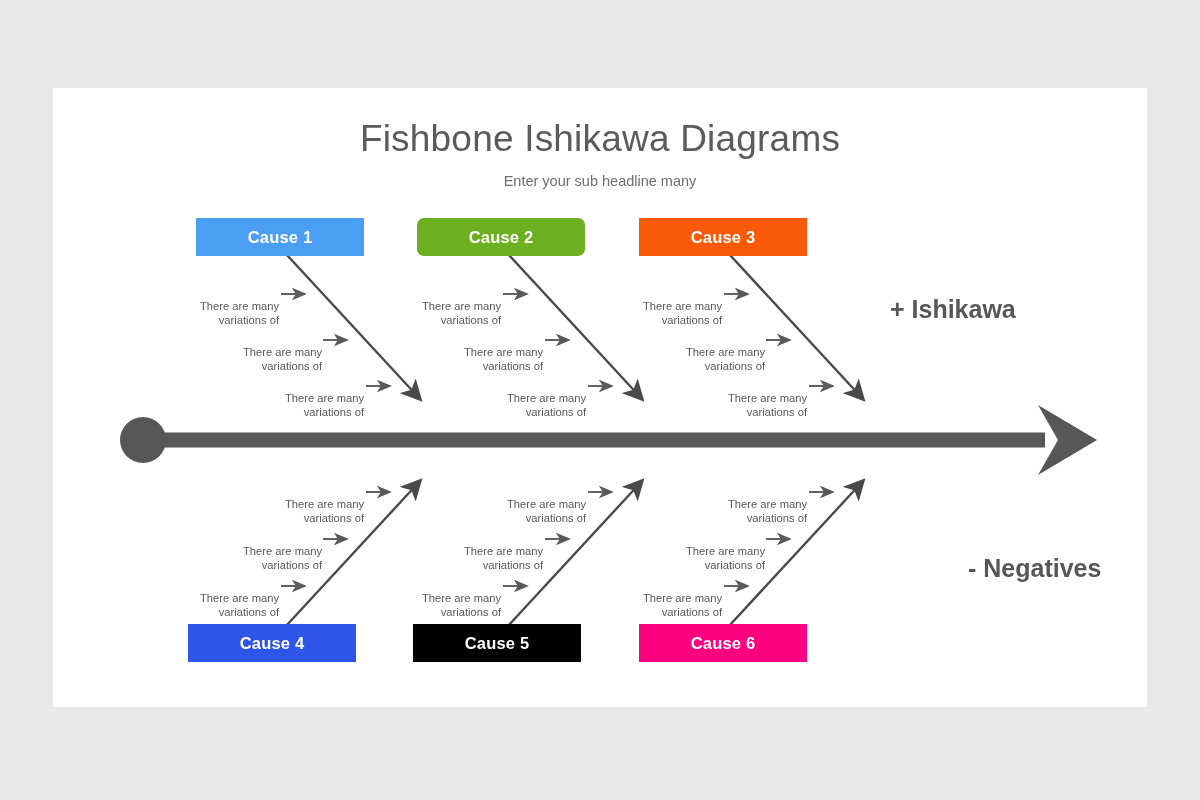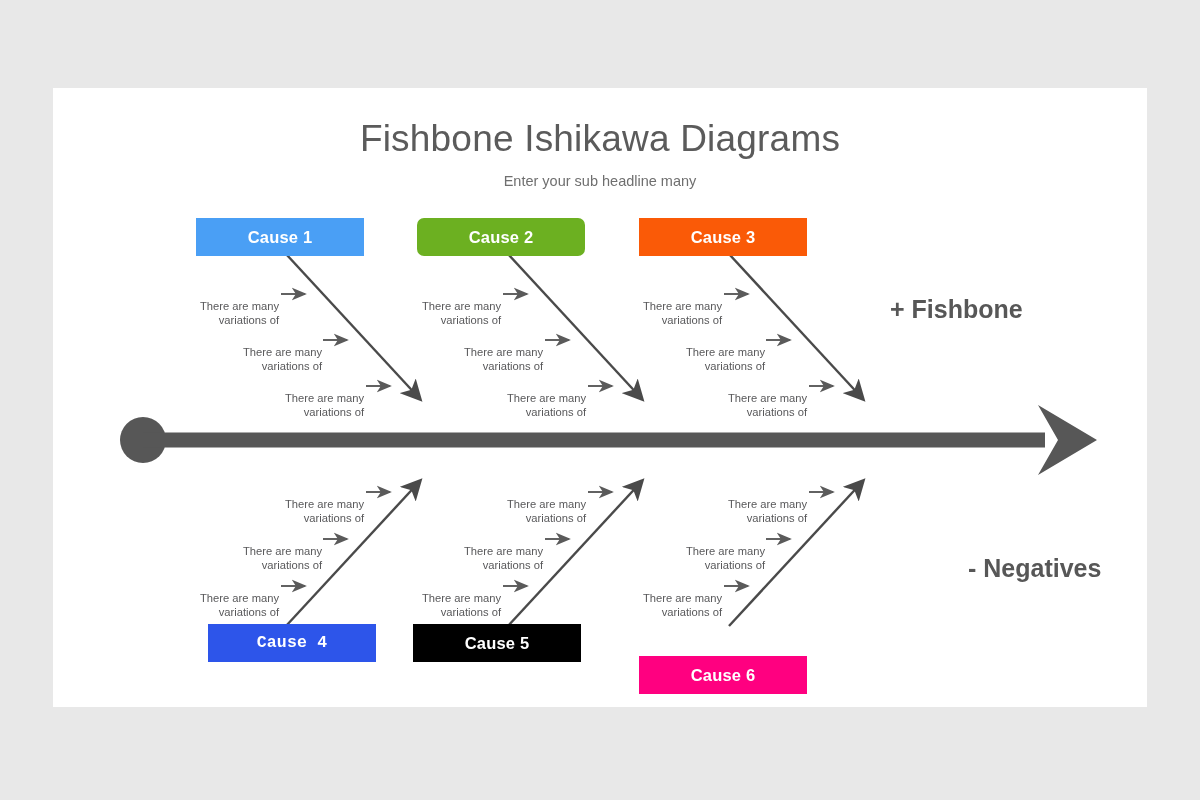--- a/index.html
+++ b/index.html
@@ -148,23 +148,23 @@
 
       <line x1="809" y1="492" x2="833" y2="492" marker-end="url(#tick-head)"></line>
       <line x1="766" y1="539" x2="790" y2="539" marker-end="url(#tick-head)"></line>
       <line x1="724" y1="586" x2="748" y2="586" marker-end="url(#tick-head)"></line>
     </g>
   </svg>
 
   <div class="cause-box" style="left:196px; top:218px; background:#4a9ff5;"><span>Cause 1</span></div>
   <div class="cause-box" style="left:417px; top:218px; background:#6cb021;border-radius:7px;"><span>Cause 2</span></div>
   <div class="cause-box" style="left:639px; top:218px; background:#fa5a07;"><span>Cause 3</span></div>
-  <div class="cause-box" style="left:208px; top:624px; background:#2d55ea;font-family:Liberation Mono, monospace;"><span>Cause 4</span></div>
+  <div class="cause-box" style="left:188px; top:624px; background:#2d55ea;"><span>Cause 4</span></div>
   <div class="cause-box" style="left:413px; top:624px; background:#000000;"><span>Cause 5</span></div>
-  <div class="cause-box" style="left:639px; top:624px; background:#ff0080;margin-top:32px;"><span>Cause 6</span></div>
+  <div class="cause-box" style="left:639px; top:624px; background:#ff0080;"><span>Cause 6</span></div>
 
   <div class="branch-label" style="left:147px; top:279px;"><span>There are many</span><br><span>variations of</span></div>
   <div class="branch-label" style="left:190px; top:325px;"><span>There are many</span><br><span>variations of</span></div>
   <div class="branch-label" style="left:232px; top:371px;"><span>There are many</span><br><span>variations of</span></div>
 
   <div class="branch-label" style="left:369px; top:279px;"><span>There are many</span><br><span>variations of</span></div>
   <div class="branch-label" style="left:411px; top:325px;"><span>There are many</span><br><span>variations of</span></div>
   <div class="branch-label" style="left:454px; top:371px;"><span>There are many</span><br><span>variations of</span></div>
 
   <div class="branch-label" style="left:590px; top:279px;"><span>There are many</span><br><span>variations of</span></div>
@@ -176,16 +176,16 @@
   <div class="branch-label" style="left:147px; top:571px;"><span>There are many</span><br><span>variations of</span></div>
 
   <div class="branch-label" style="left:454px; top:477px;"><span>There are many</span><br><span>variations of</span></div>
   <div class="branch-label" style="left:411px; top:524px;"><span>There are many</span><br><span>variations of</span></div>
   <div class="branch-label" style="left:369px; top:571px;"><span>There are many</span><br><span>variations of</span></div>
 
   <div class="branch-label" style="left:675px; top:477px;"><span>There are many</span><br><span>variations of</span></div>
   <div class="branch-label" style="left:633px; top:524px;"><span>There are many</span><br><span>variations of</span></div>
   <div class="branch-label" style="left:590px; top:571px;"><span>There are many</span><br><span>variations of</span></div>
 
-  <div class="side-label" style="left:890px; top:295px;">+ Fishbone</div>
+  <div class="side-label" style="left:890px; top:295px;">+ Ishikawa</div>
   <div class="side-label" style="left:938px; top:554px;margin-left:30px;">- Negatives</div>
 
 </div>
 
 </body></html>

